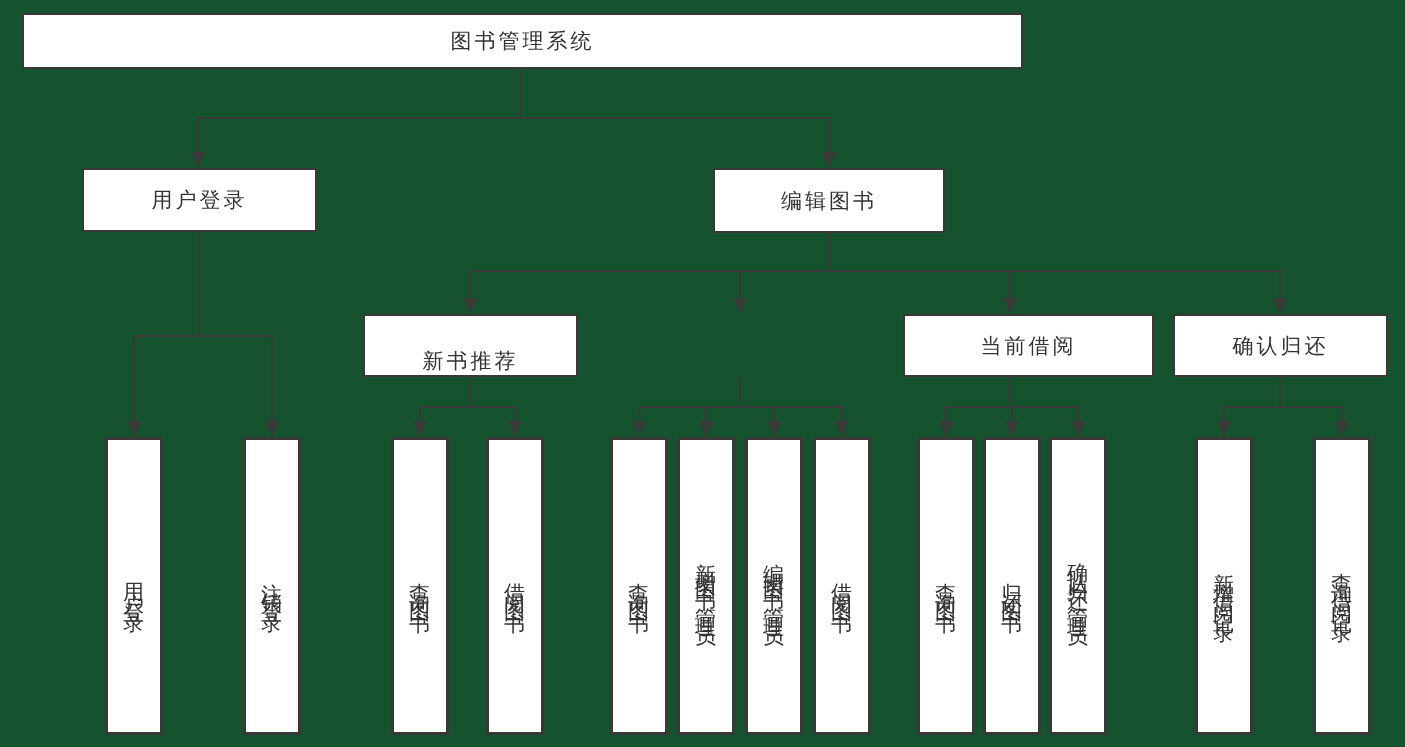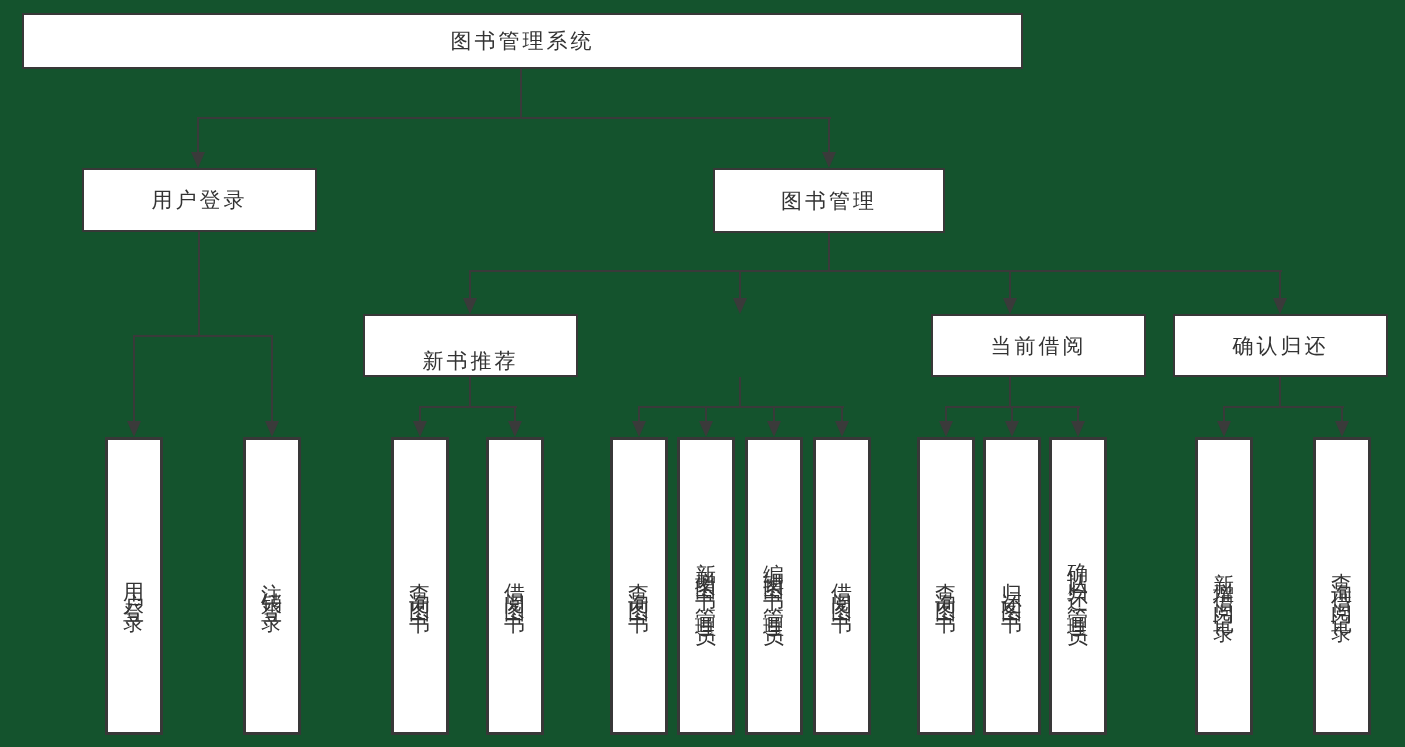--- a/index.html
+++ b/index.html
@@ -92,21 +92,21 @@
   <div class="hline" style="left:197px; top:117px; width:634px;"></div>
   <div class="vline" style="left:197px; top:118px; height:36px;"></div>
   <div class="arrow" style="left:191px; top:152px;"></div>
   <div class="vline" style="left:828px; top:118px; height:36px;"></div>
   <div class="arrow" style="left:822px; top:152px;"></div>
 
   <div class="box" style="left:82px; top:168px; width:235px; height:64px;">
     <span class="hlabel">用户登录</span>
   </div>
   <div class="box" style="left:713px; top:168px; width:232px; height:65px;">
-    <span class="hlabel">图书管理</span>
+    <span class="hlabel">编辑图书</span>
   </div>
 
   <div class="vline" style="left:198px; top:232px; height:104px;"></div>
   <div class="hline" style="left:133px; top:335px; width:140px;"></div>
   <div class="vline" style="left:133px; top:336px; height:86px;"></div>
   <div class="arrow" style="left:127px; top:421px;"></div>
   <div class="vline" style="left:271px; top:336px; height:86px;"></div>
   <div class="arrow" style="left:265px; top:421px;"></div>
 
   <div class="vline" style="left:828px; top:233px; height:38px;"></div>
@@ -116,21 +116,21 @@
   <div class="vline" style="left:739px; top:271px; height:28px;"></div>
   <div class="arrow" style="left:733px; top:298px;"></div>
   <div class="vline" style="left:1009px; top:271px; height:28px;"></div>
   <div class="arrow" style="left:1003px; top:298px;"></div>
   <div class="vline" style="left:1279px; top:271px; height:28px;"></div>
   <div class="arrow" style="left:1273px; top:298px;"></div>
 
   <div class="box" style="left:363px; top:314px; width:215px; height:63px;align-items:flex-end;">
     <span class="hlabel">新书推荐</span>
   </div>
-  <div class="box" style="left:903px; top:314px; width:215px; height:63px;margin-left:28px;">
+  <div class="box" style="left:903px; top:314px; width:251px; height:63px;">
     <span class="hlabel">当前借阅</span>
   </div>
   <div class="box" style="left:1173px; top:314px; width:215px; height:63px;">
     <span class="hlabel">确认归还</span>
   </div>
 
   <div class="vline" style="left:469px; top:377px; height:30px;"></div>
   <div class="hline" style="left:419px; top:406px; width:98px;"></div>
   <div class="vline" style="left:419px; top:407px; height:15px;"></div>
   <div class="arrow" style="left:413px; top:421px;"></div>

